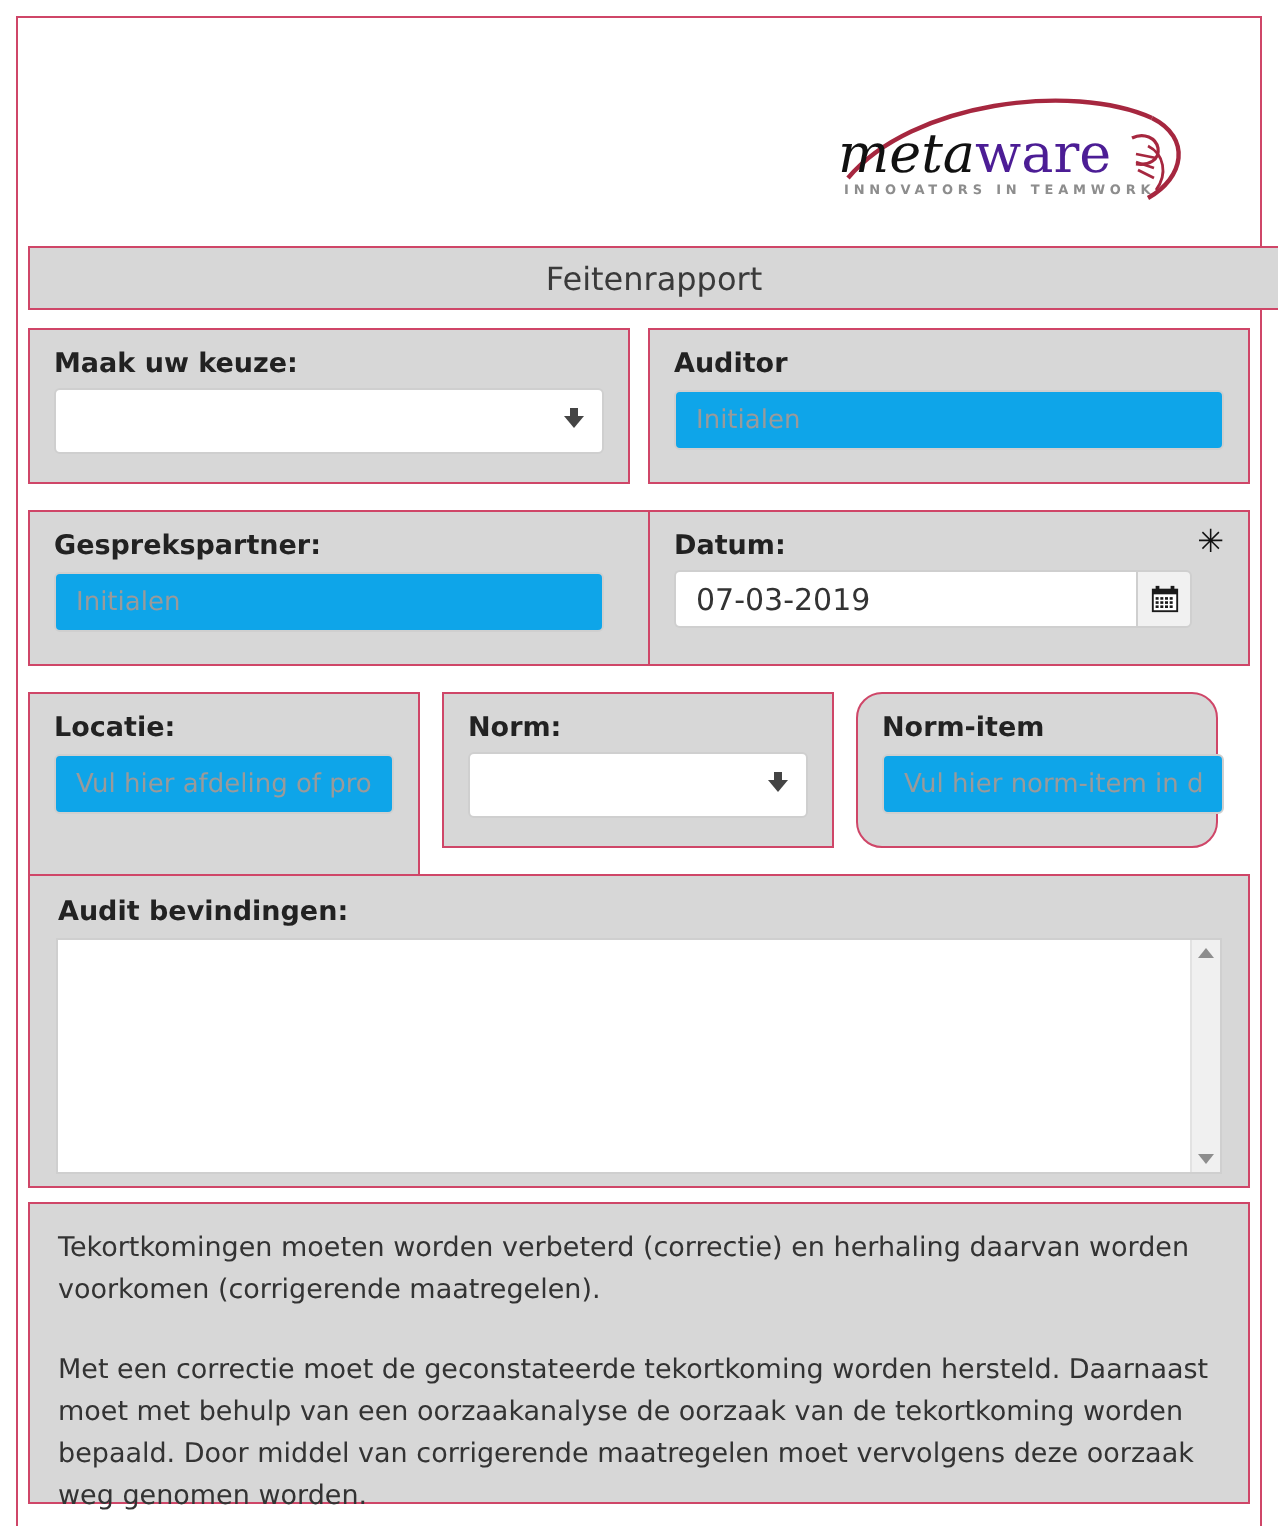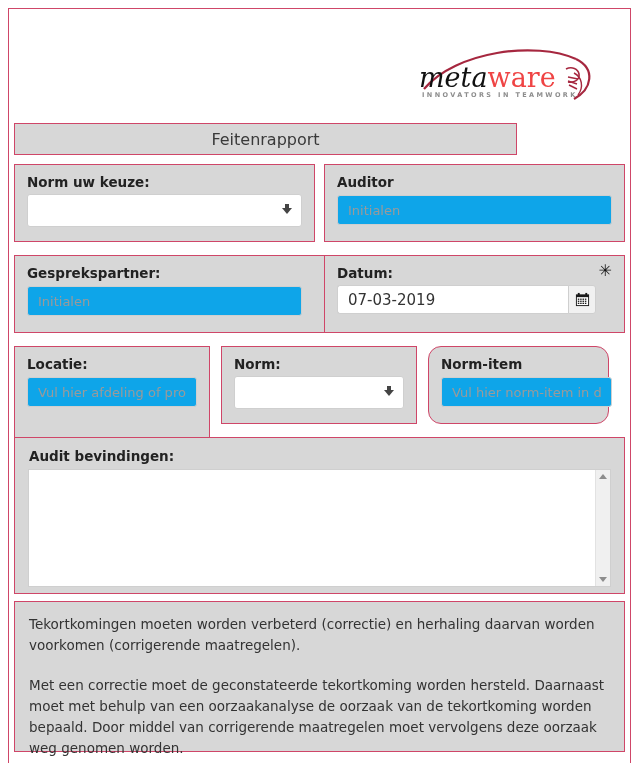--- a/index.html
+++ b/index.html
@@ -50,21 +50,21 @@
     font-size: 27px;
     letter-spacing: 0px;
     white-space: nowrap;
   }
   .logo-meta {
     font-style: italic;
     color: #111111;
     font-weight: 400;
   }
   .logo-ware {
-    color: #ef4444;
+    color: #4c1d95;
     font-weight: 400;
   }
   .logo-tagline {
     position: absolute;
     left: 6px; top: 44px;
     font-family: "DejaVu Sans", "Liberation Sans", sans-serif;
     font-size: 6.5px;
     letter-spacing: 2.4px;
     color: #8d8d8d;
     font-weight: 700;
@@ -72,21 +72,21 @@
   }
   
   .panel {
     position: absolute;
     background: #d7d7d7;
     border: 1px solid #cf4668;
   }
   .title-bar {
     position: absolute;
     left: 14px; top: 123px;
-    width: 503px; height: 32px;
+    width: 626px; height: 32px;
     background: #d7d7d7;
     border: 1px solid #cf4668;
     display: flex;
     align-items: center;
     justify-content: center;
   }
   .title-bar-text {
     font-size: 16px;
     color: #3a3a3a;
     font-family: "DejaVu Sans", "Liberation Sans", sans-serif;
@@ -255,21 +255,21 @@
       </div>
       <div class="logo-tagline">INNOVATORS IN TEAMWORK</div>
     </div>
   </div>
 
   <div class="title-bar">
     <span class="title-bar-text">Feitenrapport</span>
   </div>
 
   <div class="panel" style="left:14px; top:164px; width:301px; height:78px;">
-    <div class="field-label">Norm uw keuze:</div>
+    <div class="field-label">Maak uw keuze:</div>
     <div class="selbox" style="top:29px; width:275px; height:33px;">
       <span class="sel-arrow"></span>
     </div>
   </div>
 
   <div class="panel" style="left:324px; top:164px; width:301px; height:78px;">
     <div class="field-label">Auditor</div>
     <input class="txtinput" style="top: 30px; width: 275px; height: 30px;" type="text" placeholder="Initialen">
   </div>
 

